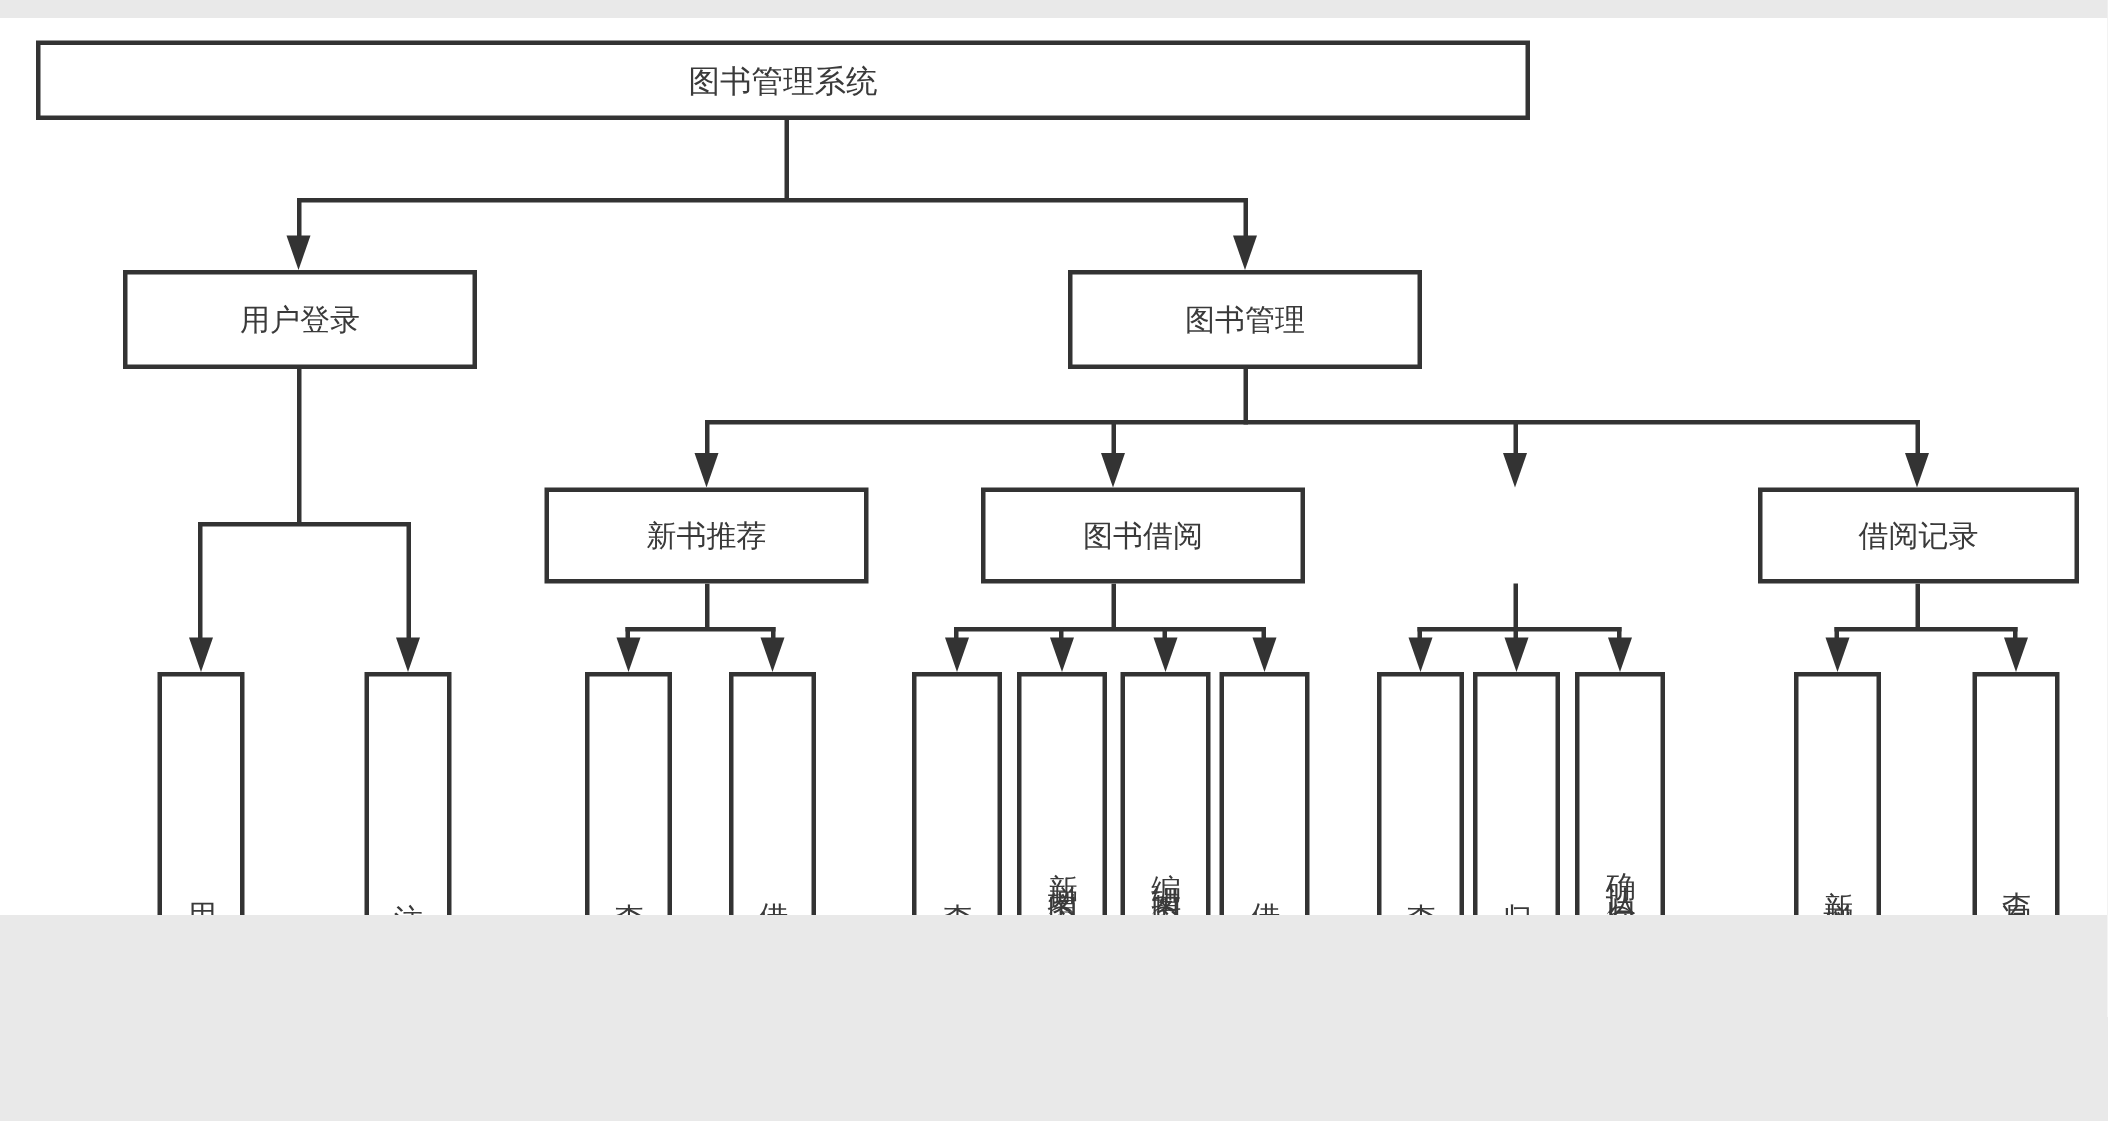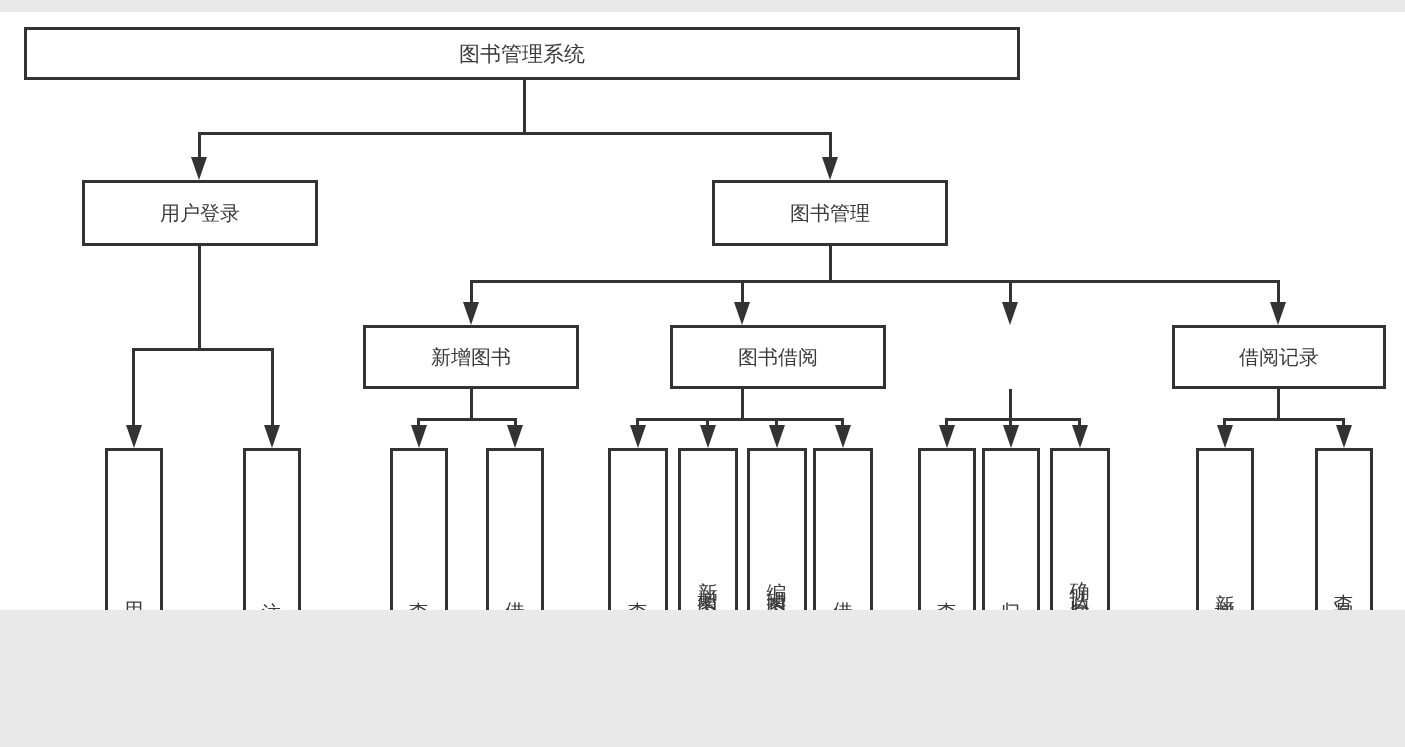--- a/index.html
+++ b/index.html
@@ -89,22 +89,22 @@
   <div class="hline" style="left:470px; top:268px; width:810px;"></div>
   <div class="vline" style="left:470px; top:268px; height:24px;"></div>
   <div class="arrow" style="left:463px; top:290px;"></div>
   <div class="vline" style="left:741px; top:268px; height:24px;"></div>
   <div class="arrow" style="left:734px; top:290px;"></div>
   <div class="vline" style="left:1009px; top:268px; height:24px;"></div>
   <div class="arrow" style="left:1002px; top:290px;"></div>
   <div class="vline" style="left:1277px; top:268px; height:24px;"></div>
   <div class="arrow" style="left:1270px; top:290px;"></div>
 
-  <div class="box" style="left:363px; top:313px; width:216px; height:64px;">新增图书</div>
-  <div class="box" style="left:670px; top:313px; width:216px; height:64px;">图书借阅</div>
+  <div class="box" style="left:363px; top:313px; width:216px; height:64px;">新书推荐</div>
+  <div class="box" style="left:654px; top:313px; width:216px; height:64px;">图书借阅</div>
   <div class="box" style="left:1172px; top:313px; width:214px; height:64px;">借阅记录</div>
 
   <div class="vline" style="left:470px; top:377px; height:29px;"></div>
   <div class="hline" style="left:417px; top:406px; width:100px;"></div>
   <div class="vline" style="left:417px; top:406px; height:9px;"></div>
   <div class="arrow" style="left:411px; top:413px;"></div>
   <div class="vline" style="left:514px; top:406px; height:9px;"></div>
   <div class="arrow" style="left:507px; top:413px;"></div>
 
   <div class="vline" style="left:741px; top:377px; height:29px;"></div>

